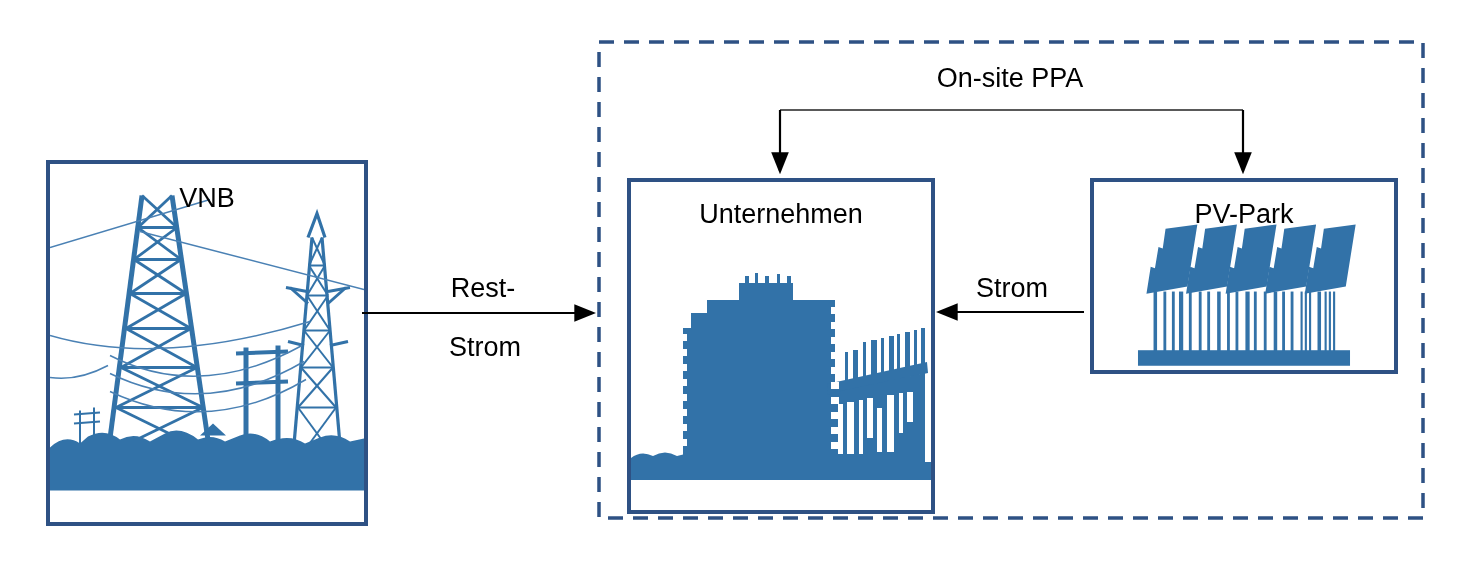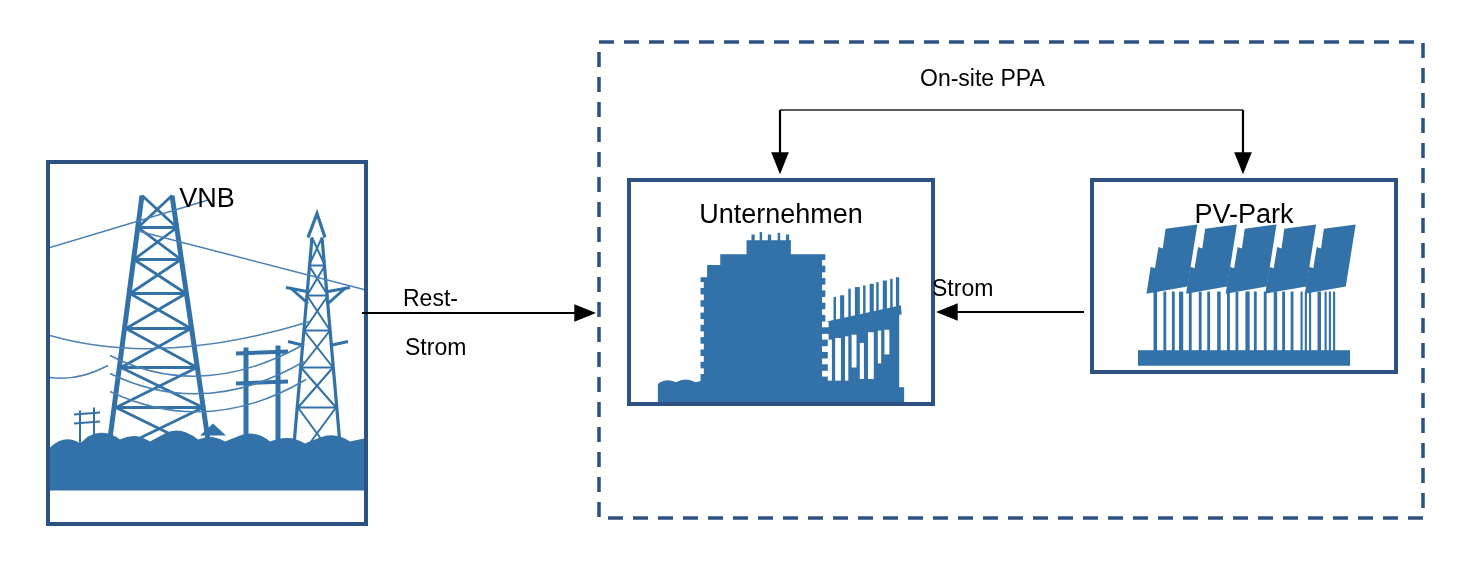--- a/index.html
+++ b/index.html
@@ -15,22 +15,22 @@
   }
   .node{
     position:absolute;border:4px solid var(--navy);background:#ffffff;box-sizing:border-box;
   }
   .node-label{
     position:absolute;left:0;right:0;text-align:center;
     font-size:27px;line-height:32px;color:var(--black);z-index:3;
   }
   .node-img{position:absolute;left:0;top:0;width:100%;height:100%;z-index:1;}
   .flow-label{
-    position:absolute;font-size:23px;line-height:32px;color:var(--black);
-    text-align:left;z-index:4;
+    position:absolute;font-size:27px;line-height:32px;color:var(--black);
+    text-align:center;z-index:4;
   }
   #group-box{position:absolute;left:597px;top:40px;width:828px;height:480px;}
   #overlay{position:absolute;left:0;top:0;width:1458px;height:564px;z-index:5;pointer-events:none;}
 </style>
 </head>
 <body>
 
 <div id="canvas">
 
   <div id="group-box">
@@ -136,21 +136,21 @@
         <path d="M58 170 Q 28 186 0 182"></path>
       </g>
 
       <g fill="#3272a8">
         <path d="M0 252 Q 15 238 30 248 L 38 241 Q 55 232 70 244 Q 85 236 100 246 L 115 238 Q 130 230 148 244 Q 162 238 175 246 L 190 240 Q 205 234 220 246 Q 240 238 255 248 L 270 242 Q 285 236 300 246 L 314 243 L 314 295 L 0 295 Z"></path>
         <path d="M150 240 L163 228 L176 240 Z"></path>
       </g>
     </svg>
   </div>
 
-  <div class="node" style="left:627px;top:178px;width:308px;height:228px;">
+  <div class="node" style="left:627px;top:178px;width:308px;height:336px;">
     <div class="node-label" style="top:16px;">Unternehmen</div>
     <svg class="node-img" viewBox="0 0 300 268">
       <g fill="#3272a8">
 
         <rect x="0" y="250" width="300" height="18"></rect>
         <path d="M0 246 Q 10 238 22 244 Q 34 237 46 244 L 58 241 L 58 252 L 0 252 Z"></path>
 
         <path d="M52 252 L52 116 L60 116 L60 101 L76 101 L76 88 L108 88 L108 71 L162 71 L162 88 L204 88 L204 252 Z"></path>
 
         <rect x="114" y="64" width="4" height="8"></rect>
@@ -240,21 +240,21 @@
           <rect x="254" y="155" width="5" height="85"></rect>
         <rect x="264" y="155" width="3" height="85"></rect>
           <rect x="270" y="155" width="3" height="85"></rect>
         <rect x="276" y="155" width="3" height="85"></rect>
 
         <rect x="0" y="238" width="300" height="22"></rect>
       </g>
     </svg>
   </div>
 
-  <div class="flow-label" style="left:403px;top:272px;width:160px;margin-top:10px;">Rest-</div>
+  <div class="flow-label" style="left:403px;top:272px;width:160px;">Rest-</div>
   <div class="flow-label" style="left:405px;top:331px;width:160px;">Strom</div>
   <div class="flow-label" style="left:932px;top:272px;width:160px;">Strom</div>
 
   <svg id="overlay">
     <defs>
       <marker id="ah" viewBox="0 0 10 8" refX="8.5" refY="4" markerWidth="10" markerHeight="8" orient="auto-start-reverse">
         <path d="M0 0 L10 4 L0 8 Z" fill="#000000"></path>
       </marker>
     </defs>
 

